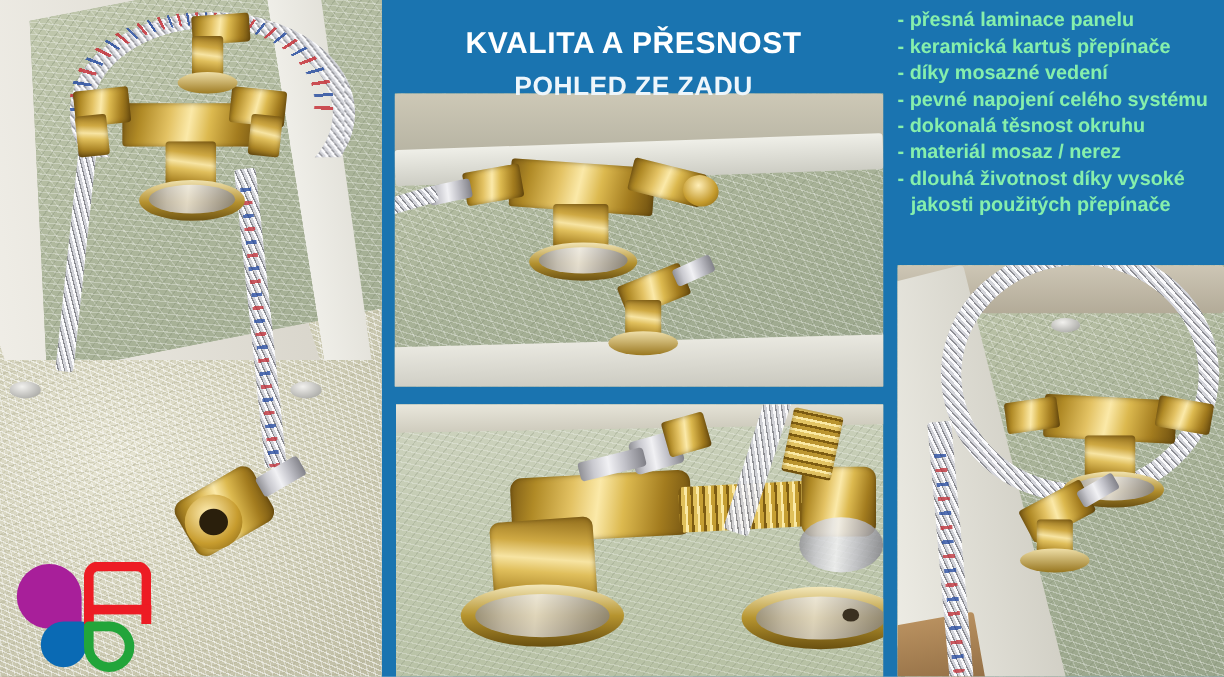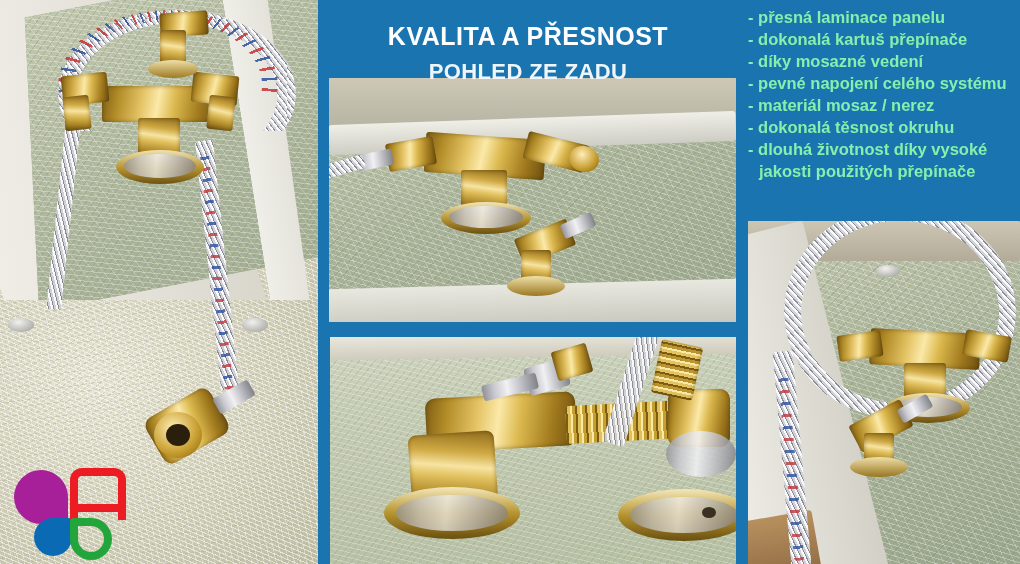--- a/index.html
+++ b/index.html
@@ -379,22 +379,22 @@
                 background:radial-gradient(ellipse at 40% 30%,#f2f1ee,#9a9a96);"></div>
   </div>
 
   <div id="headline-block">
     <div id="title-main">KVALITA A PŘESNOST</div>
     <div id="title-sub">POHLED ZE ZADU</div>
   </div>
 
   <div id="feature-list">
     <div class="f">- přesná laminace panelu</div>
-    <div class="f">- dokonalá kartuš přepínače</div>
+    <div class="f">- keramická kartuš přepínače</div>
     <div class="f">- díky mosazné vedení</div>
     <div class="f">- pevné napojení celého systému</div>
+    <div class="f">- dokonalá těsnost okruhu</div>
     <div class="f">- materiál mosaz / nerez</div>
-    <div class="f">- dokonalá těsnost okruhu</div>
     <div class="f">- dlouhá životnost díky vysoké</div>
     <div class="f cont">jakosti použitých přepínače</div>
   </div>
 
 </div>
 
 </body></html>

